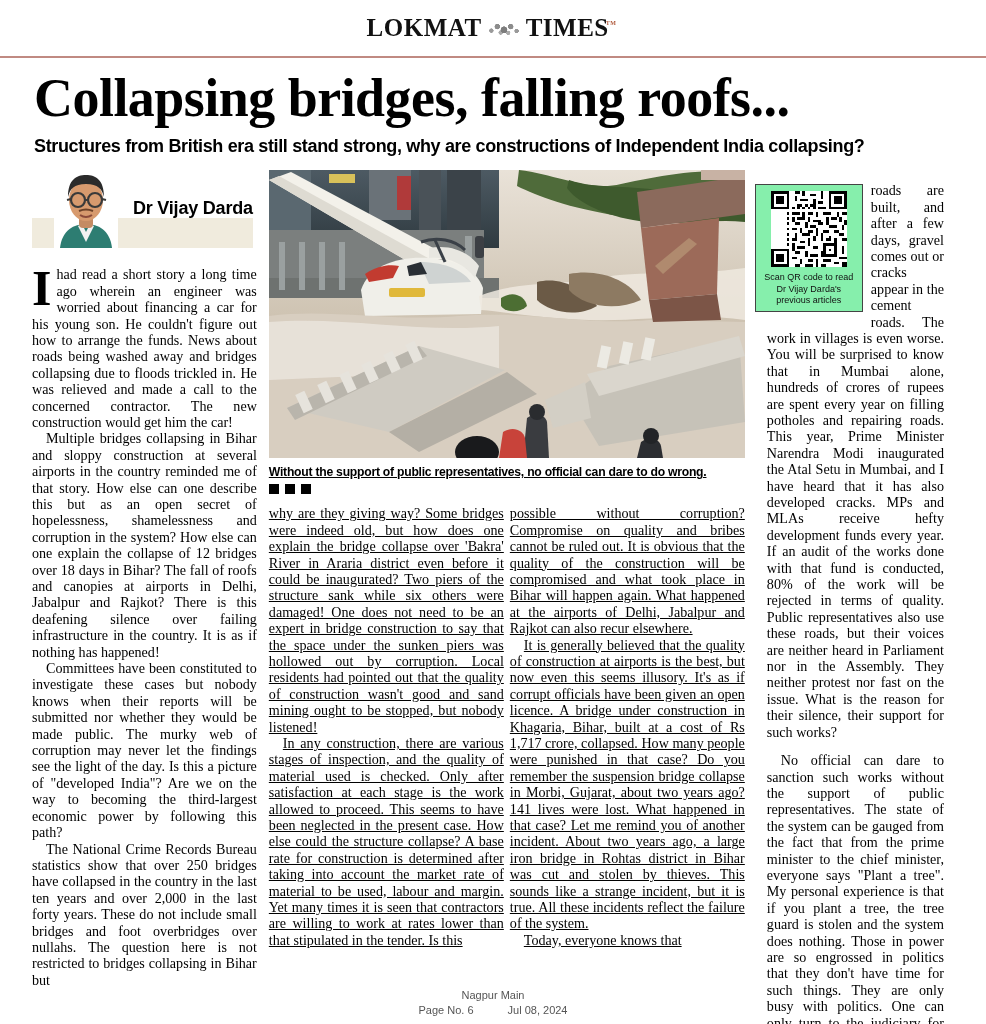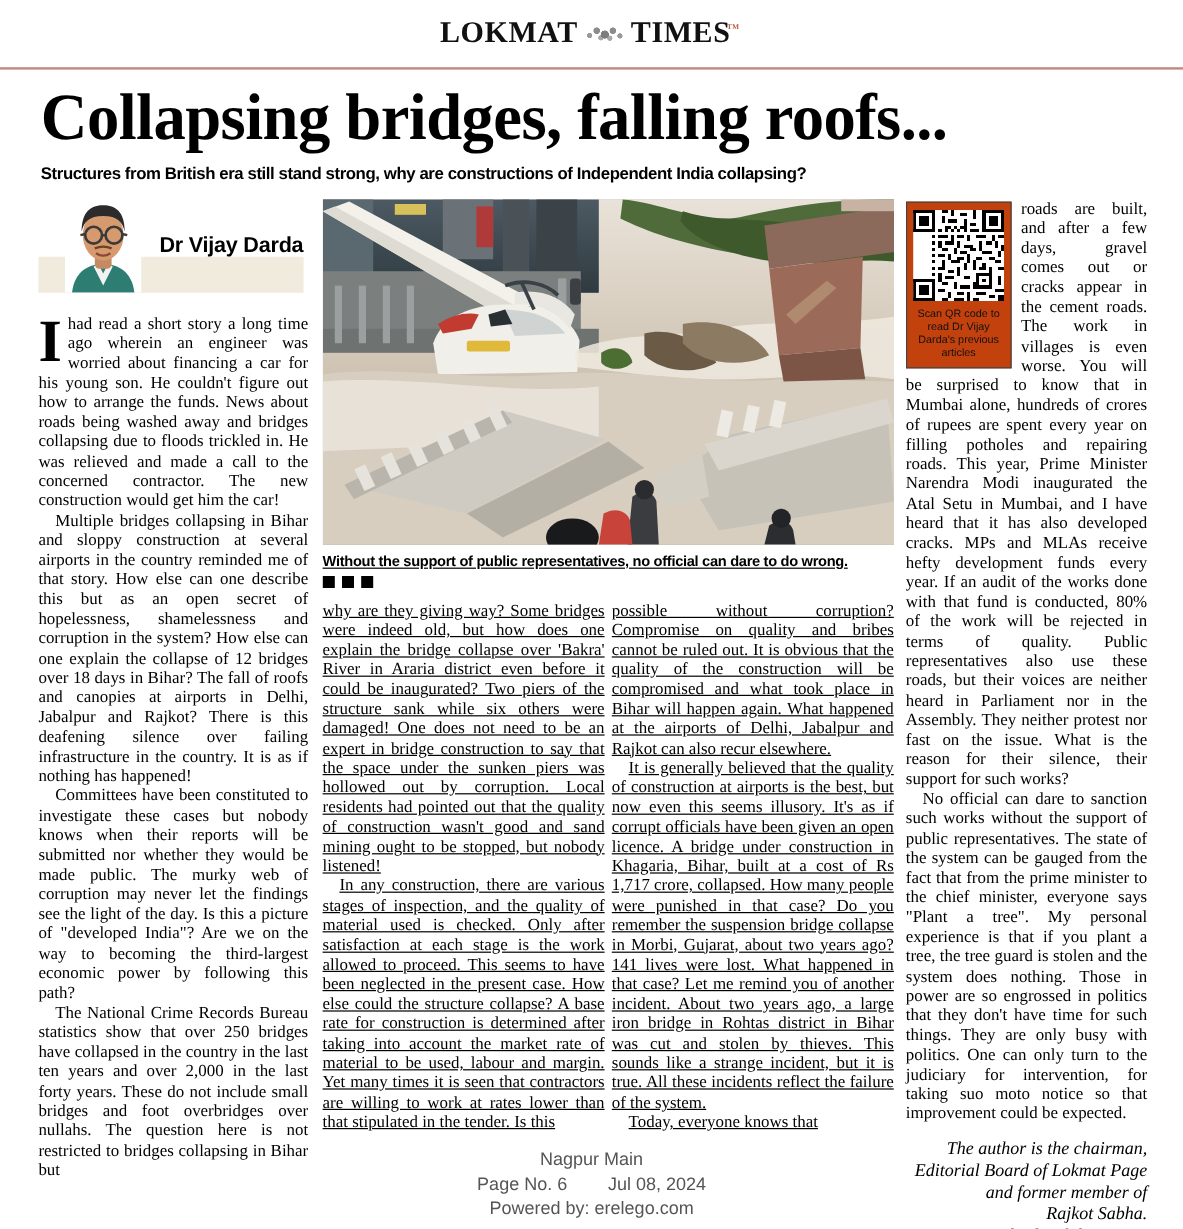--- a/index.html
+++ b/index.html
@@ -75,21 +75,21 @@
     line-height: 1.02;
     letter-spacing: -0.5px;
     margin: 0;
     white-space: nowrap;
     transform: scaleX(0.98);
     transform-origin: left center;
   }
   .subhead {
     font-family: "Liberation Sans", sans-serif;
     font-weight: 700;
-    font-size: 14px;
+    font-size: 18px;
     line-height: 1.15;
     margin: 10px 0 0 0;
     letter-spacing: -0.35px;
     white-space: nowrap;
   }
 
   
   .content {
     position: relative;
     padding: 14px 30px 0 32px;
@@ -192,67 +192,67 @@
   }
   .mid-cols {
     display: flex;
     gap: 6px;
     margin-top: 11px;
   }
   .mid-col { width: 235px; }
 
   
   .qr-box {
-    width: 88px;
+    width: 108px;
     float: left;
     border: 1px solid #444;
     padding: 6px 5px 5px 5px;
     margin: 2px 8px 3px 0;
     box-sizing: border-box;
-    background: #c2410c;
+    background: #86efac;
   }
   .qr-img {
     width: 76px; height: 76px;
     display: block;
     margin: 0 auto;
   }
   .qr-caption {
     font-family: "Liberation Sans", sans-serif;
     font-size: 9px;
     line-height: 1.25;
     text-align: center;
     margin-top: 5px;
     color: #111;
   }
   .col4-text {
     font-family: "Liberation Serif", serif;
     font-size: 14.1px;
     line-height: 1.165;
     text-align: justify;
   }
-  .col4-text p { margin: 0; text-indent: 14px; }
+  .col4-text p { margin: 12px; text-indent: 14px; }
   .col4-text p.first { text-indent: 0; }
 
   .author-note {
     font-family: "Liberation Serif", serif;
     font-style: italic;
     font-size: 15px;
     line-height: 1.2;
     text-align: right;
     margin-top: 12px;
   }
 
   
   .footer {
     position: absolute;
     left: 0; right: 0;
     bottom: 6px;
     text-align: center;
     font-family: "Liberation Sans", sans-serif;
-    font-size: 15px;
+    font-size: 11px;
     line-height: 1.35;
     color: #555;
   }
   .footer .fline2 span { margin: 0 17px; }
 </style>
 </head>
 <body>
 
 <div class="masthead">
   <div class="masthead-logo">
@@ -567,14 +567,13 @@
       <div>vijaydarda@lokmat.com</div>
     </div>
   </div>
 </div>
 
 <div class="footer">
   <div>Nagpur Main</div>
   <div class="fline2">
     <span>Page No. 6</span><span>Jul 08, 2024</span>
   </div>
-  <div>Powered by: erelego.com</div>
 </div>
 
 </body></html>

